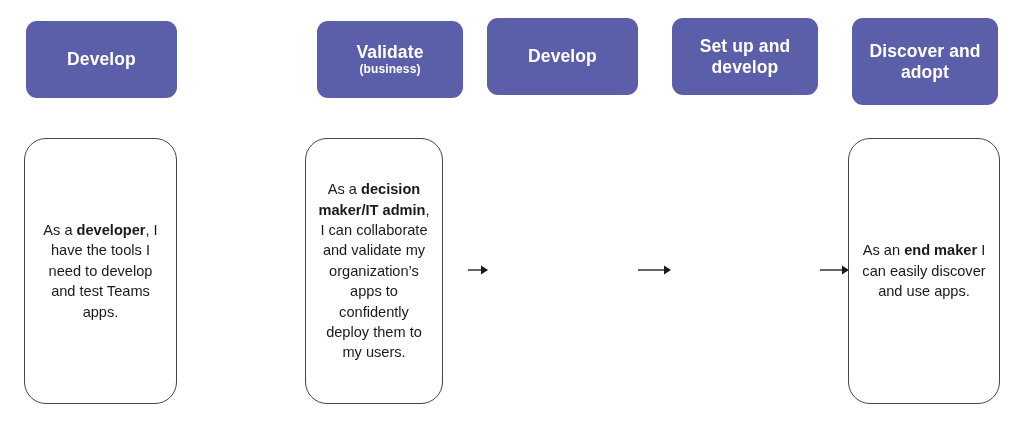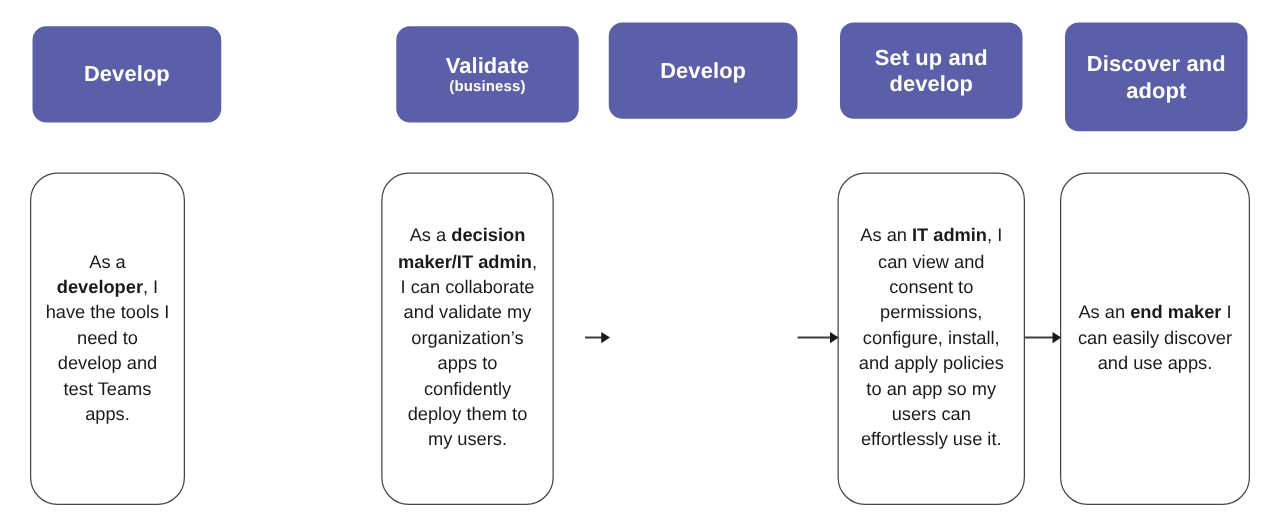--- a/index.html
+++ b/index.html
@@ -101,32 +101,29 @@
   <div class="stage-chip" style="left:672px; top:18px; width:146px; height:77px;">
     <div class="chip-title">Set up and
 develop</div>
   </div>
 
   <div class="stage-chip" style="left:852px; top:18px; width:146px; height:87px;">
     <div class="chip-title">Discover and
 adopt</div>
   </div>
 
-  <div class="persona-card" style="left:24px; top:138px; width:124px; height:266px;border-radius:22px;">
+  <div class="persona-card" style="left:24px; top:138px; width:153px; height:266px;border-radius:22px;">
     <div class="card-text">As a <b>developer</b>, I have the tools I need to develop and test Teams apps.</div>
   </div>
 
   <div class="persona-card" style="left:305px; top:138px; width:138px; height:266px;">
     <div class="card-text">As a <b>decision maker/IT admin</b>, I can collaborate and validate my organization’s apps to confidently deploy them to my users.</div>
   </div>
 
 
-  <div class="persona-card" style="left:670px; top:138px; width:150px; height:266px;">
-    <div class="card-text">As an <b>IT admin</b>, I can view and consent to permissions, configure, install, and apply policies to an app so my users can effortlessly use it.</div>
-  </div>
 
   <div class="persona-card" style="left:848px; top:138px; width:152px; height:266px;">
     <div class="card-text">As an <b>end maker</b> I can easily discover and use apps.</div>
   </div>
 
   <svg class="connector-arrow" style="left:468px; top:262px; width:21px; height:16px;" viewBox="0 0 21 16">
     <line x1="0" y1="8" x2="14" y2="8" stroke="#3f3f3f" stroke-width="1.6"></line>
     <polygon points="13,3.5 20,8 13,12.5" fill="#1a1a1a"></polygon>
   </svg>
 

